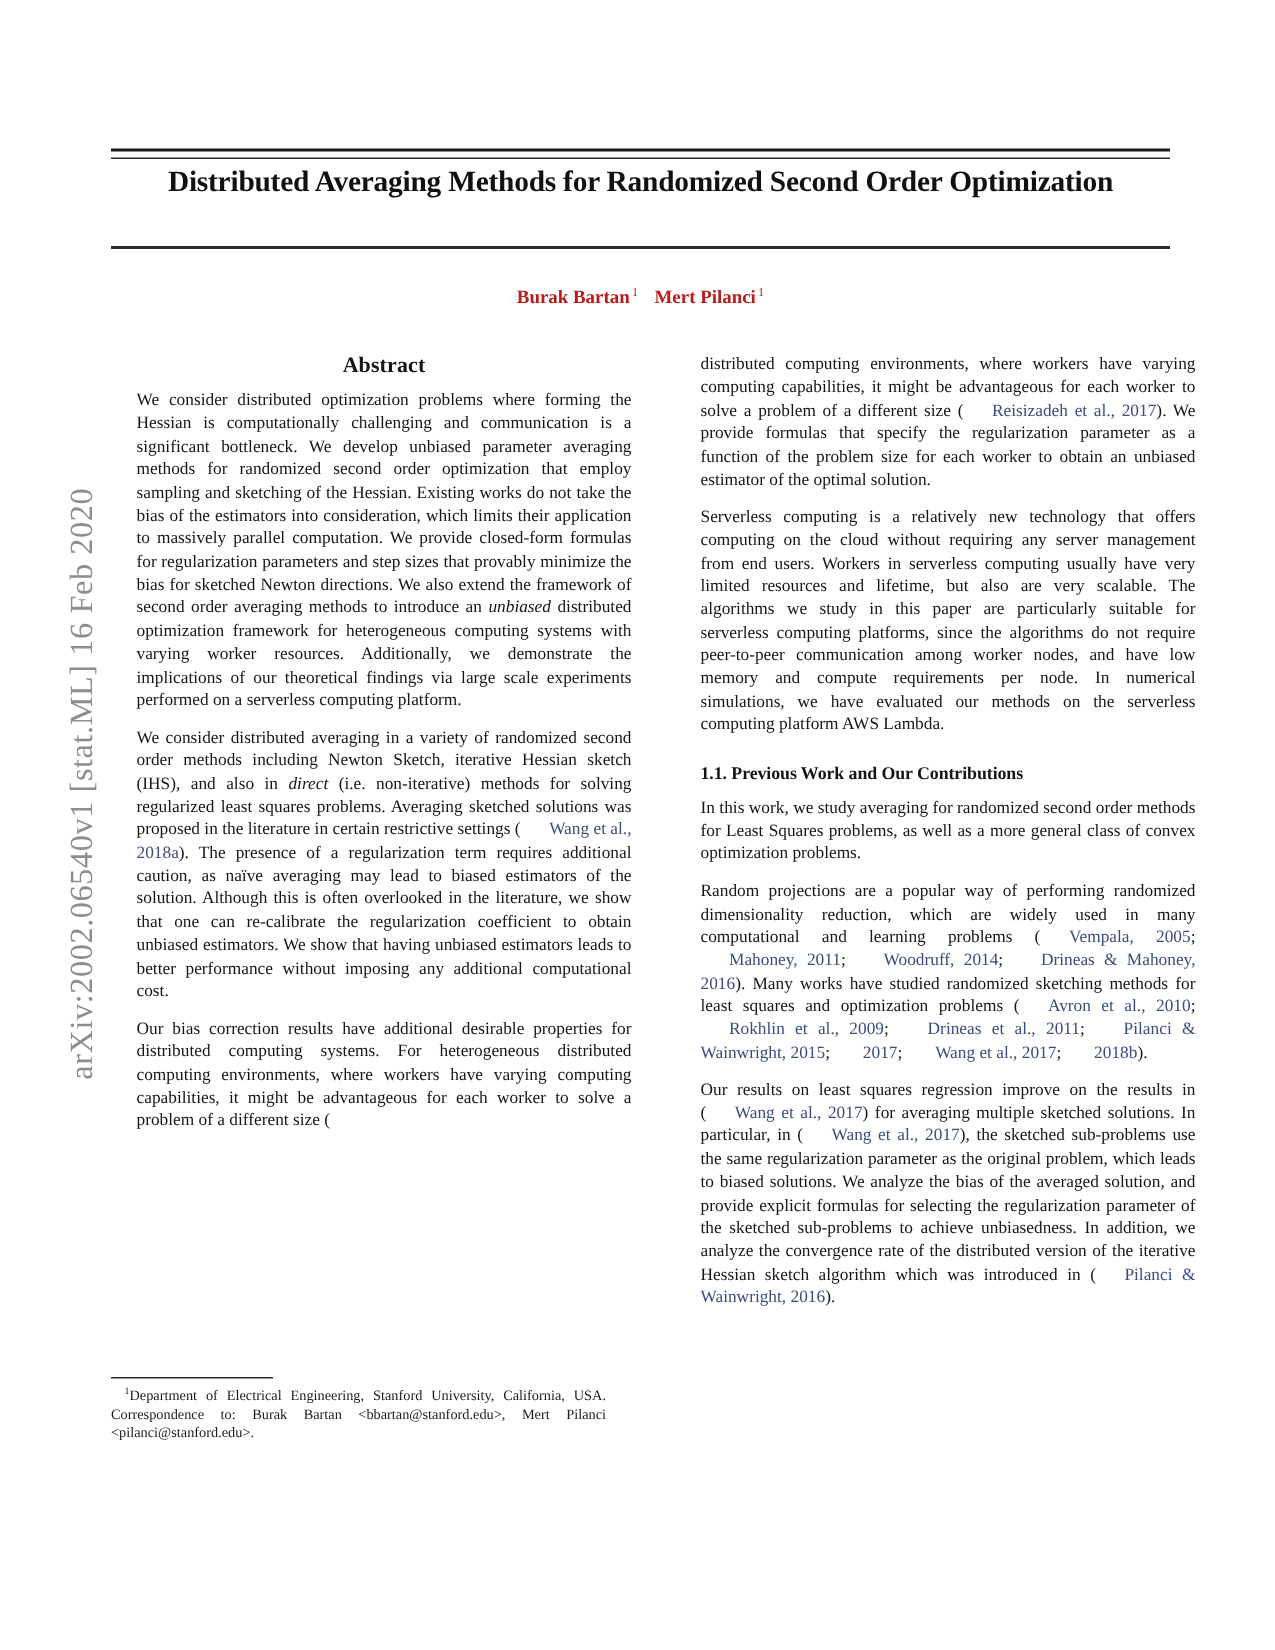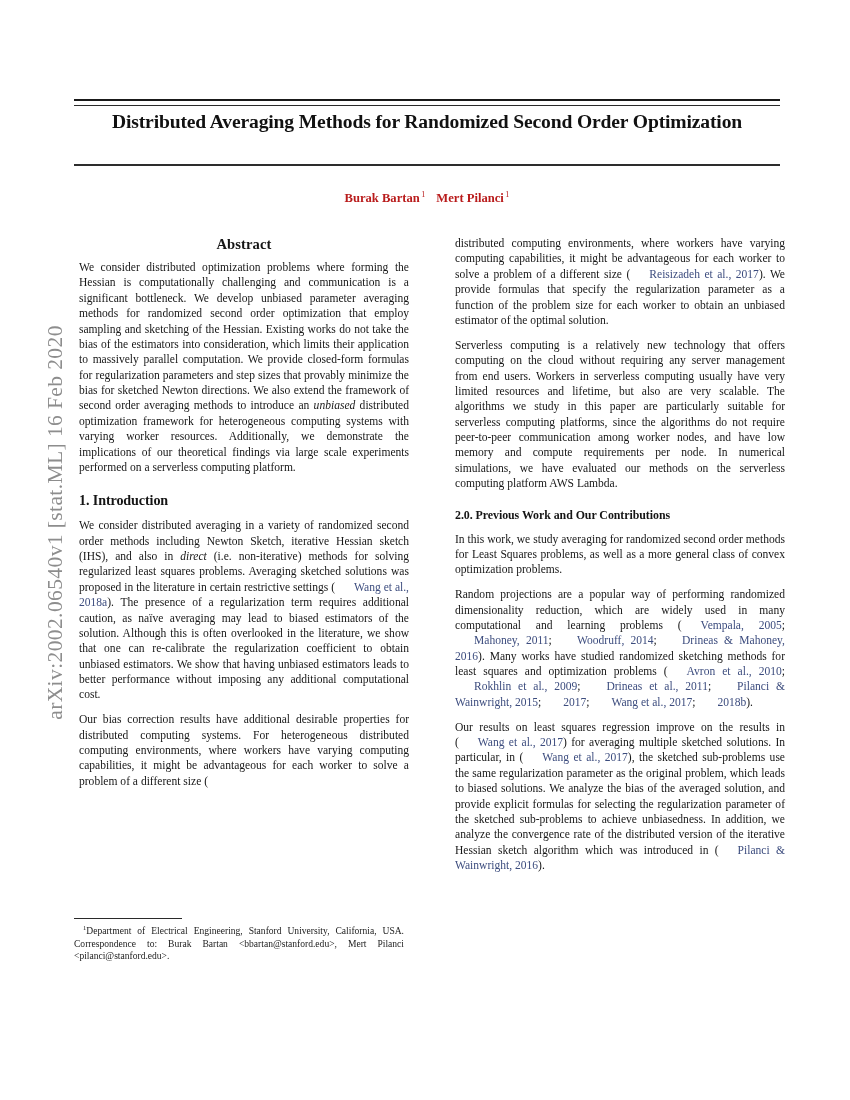--- a/index.html
+++ b/index.html
@@ -96,21 +96,21 @@
     font-size: 8.2px;
     font-weight: normal;
     vertical-align: super;
     margin-left: 1.5px;
   }
   #authors .gap { display: inline-block; width: 11px; }
 
   
   #cols {
     position: absolute;
-    left: 5px;
+    left: 17px;
     top: 236px;
     width: 706px;
     height: 790px;
     font-family: Liberation Serif, serif;
   }
   .col {
     position: absolute;
     top: 0;
     width: 330px;
   }
@@ -199,35 +199,34 @@
   </div>
 
   <div id="cols">
 
     <div class="col left">
 
       <div class="abstract-head">Abstract</div>
 
       <p class="body"><span>We consider distributed optimization problems where forming the Hessian is computationally challenging and communication is a significant bottleneck. We develop unbiased parameter averaging methods for randomized second order optimization that employ sampling and sketching of the Hessian. Existing works do not take the bias of the estimators into consideration, which limits their application to massively parallel computation. We provide closed-form formulas for regularization parameters and step sizes that provably minimize the bias for sketched Newton directions. We also extend the framework of second order averaging methods to introduce an </span><em>unbiased</em><span> distributed optimization framework for heterogeneous computing systems with varying worker resources. Additionally, we demonstrate the implications of our theoretical findings via large scale experiments performed on a serverless computing platform.</span></p>
 
-      <h2 class="section">1. Introduction</h2>
 
       <p class="body"><span>We consider distributed averaging in a variety of randomized second order methods including Newton Sketch, iterative Hessian sketch (IHS), and also in </span><em>direct</em><span> (i.e. non-iterative) methods for solving regularized least squares problems. Averaging sketched solutions was proposed in the literature in certain restrictive settings (</span><a class="cite">Wang et al., 2018a</a><span>). The presence of a regularization term requires additional caution, as naïve averaging may lead to biased estimators of the solution. Although this is often overlooked in the literature, we show that one can re-calibrate the regularization coefficient to obtain unbiased estimators. We show that having unbiased estimators leads to better performance without imposing any additional computational cost.</span></p>
 
       <p class="body tight"><span>Our bias correction results have additional desirable properties for distributed computing systems. For heterogeneous distributed computing environments, where workers have varying computing capabilities, it might be advantageous for each worker to solve a problem of a different size (</span></p>
 
     </div>
 
     <div class="col right">
 
       <p class="body"><span>distributed computing environments, where workers have varying computing capabilities, it might be advantageous for each worker to solve a problem of a different size (</span><a class="cite">Reisizadeh et al., 2017</a><span>). We provide formulas that specify the regularization parameter as a function of the problem size for each worker to obtain an unbiased estimator of the optimal solution.</span></p>
 
       <p class="body">Serverless computing is a relatively new technology that offers computing on the cloud without requiring any server management from end users. Workers in serverless computing usually have very limited resources and lifetime, but also are very scalable. The algorithms we study in this paper are particularly suitable for serverless computing platforms, since the algorithms do not require peer-to-peer communication among worker nodes, and have low memory and compute requirements per node. In numerical simulations, we have evaluated our methods on the serverless computing platform AWS Lambda.</p>
 
-      <h3 class="subsection">2.0. Previous Work and Our Contributions</h3>
+      <h3 class="subsection">1.1. Previous Work and Our Contributions</h3>
 
       <p class="body">In this work, we study averaging for randomized second order methods for Least Squares problems, as well as a more general class of convex optimization problems.</p>
 
       <p class="body"><span>Random projections are a popular way of performing randomized dimensionality reduction, which are widely used in many computational and learning problems  (</span><a class="cite">Vempala, 2005</a><span>; </span><a class="cite">Mahoney, 2011</a><span>; </span><a class="cite">Woodruff, 2014</a><span>; </span><a class="cite">Drineas &amp; Mahoney, 2016</a><span>). Many works have studied randomized sketching methods for least squares and optimization problems (</span><a class="cite">Avron et al., 2010</a><span>; </span><a class="cite">Rokhlin et al., 2009</a><span>; </span><a class="cite">Drineas et al., 2011</a><span>; </span><a class="cite">Pilanci &amp; Wainwright, 2015</a><span>; </span><a class="cite">2017</a><span>; </span><a class="cite">Wang et al., 2017</a><span>; </span><a class="cite">2018b</a><span>).</span></p>
 
       <p class="body"><span>Our results on least squares regression improve on the results in (</span><a class="cite">Wang et al., 2017</a><span>) for averaging multiple sketched solutions. In particular, in (</span><a class="cite">Wang et al., 2017</a><span>), the sketched sub-problems use the same regularization parameter as the original problem, which leads to biased solutions. We analyze the bias of the averaged solution, and provide explicit formulas for selecting the regularization parameter of the sketched sub-problems to achieve unbiasedness. In addition, we analyze the convergence rate of the distributed version of the iterative Hessian sketch algorithm which was introduced in (</span><a class="cite">Pilanci &amp; Wainwright, 2016</a><span>).</span></p>
 
     </div>
   </div>
 

